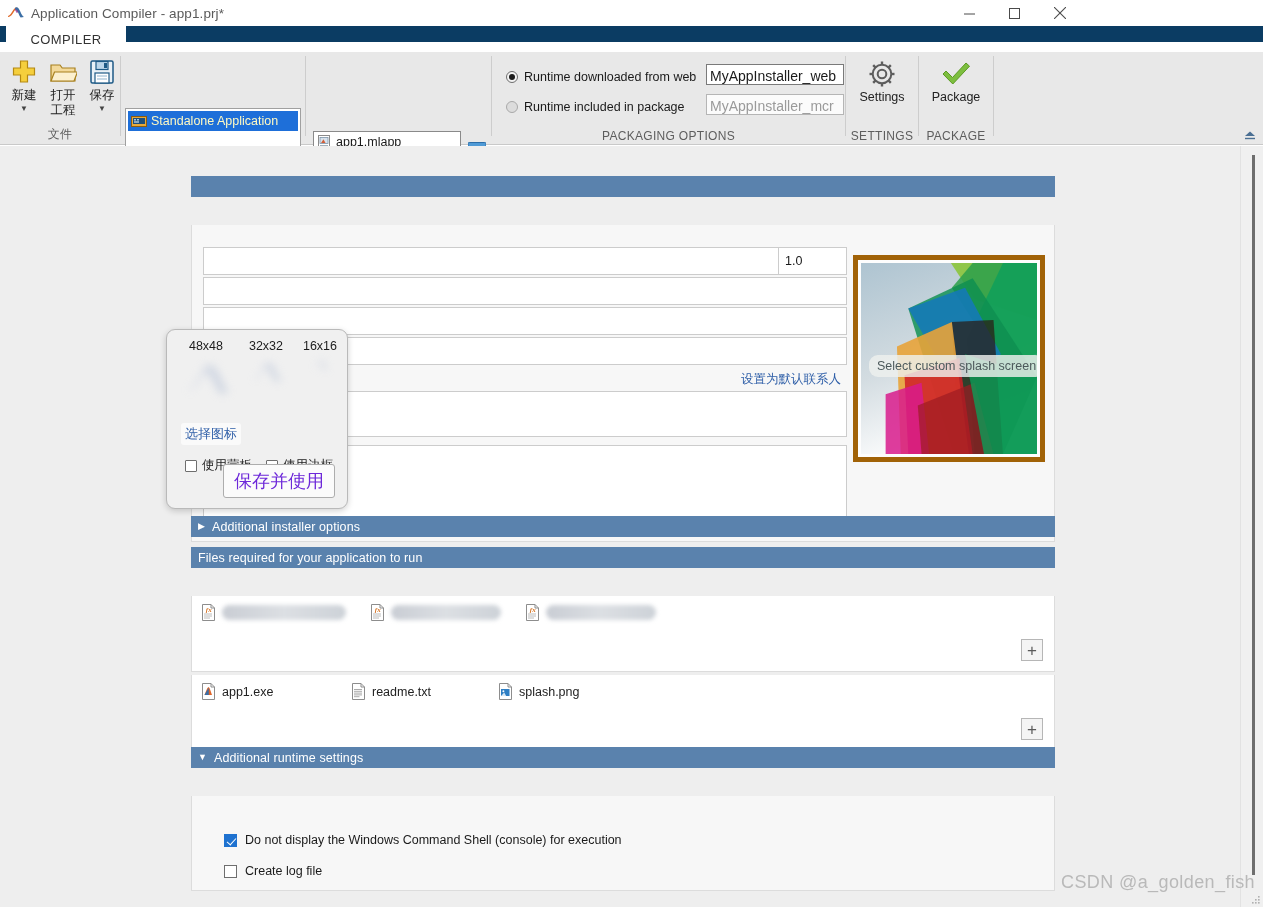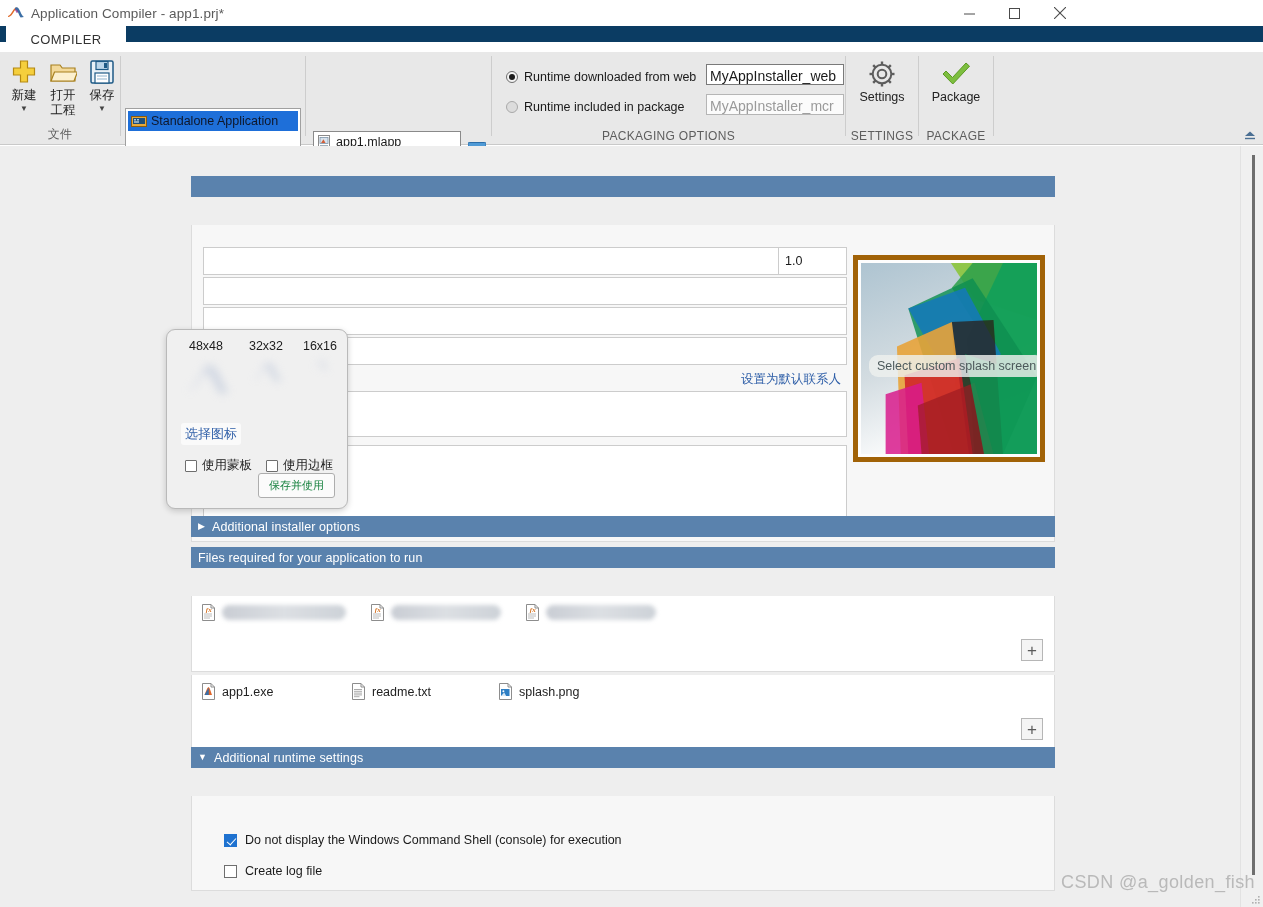--- a/index.html
+++ b/index.html
@@ -73,21 +73,21 @@
   .rbtn .ico { height: 32px; display:flex; align-items:center; justify-content:center; }
   .rbtn .lab { font-size: 12.5px; color: #222; line-height: 15px; text-align:center; }
   .rbtn .caret { font-size: 8px; color: #444; line-height: 9px; margin-top:1px; }
 
   
   #typebox {
     position: absolute; left: 125px; top: 56px; width: 176px; height: 70px;
     background: #fff; border: 1px solid #a0a0a0;
   }
   #type-item {
-    margin: 2px; height: 20px; background: #1e6fd9; color: #0f172a;
+    margin: 2px; height: 20px; background: #1e6fd9; color: #fef9c3;
     display: flex; align-items: center; padding-left: 3px;
     font-size: 12.5px;
   }
   #type-item .fico { width: 16px; height: 14px; margin-right: 4px; position: relative; }
 
   
   #mainfile-box {
     position: absolute; left: 313px; top: 79px; width: 148px; height: 22px;
     background: #fff; border: 1px solid #8a8a8a;
     display: flex; align-items: center; padding-left: 3px;
@@ -235,21 +235,21 @@
   }
   #popup-checks { position: absolute; left: 18px; top: 127px; display: flex; gap: 14px; }
   .pck { display: flex; align-items: center; font-size: 12.5px; }
   .pck .box {
     width: 12px; height: 12px; border: 1px solid #6e6e6e; background: #fff;
     margin-right: 5px; border-radius: 1px;
   }
   #save-use-btn {
     position: absolute; right: 12px; bottom: 10px;
     border: 1px solid #adadad; background: #fbfbfb; border-radius: 3px;
-    font-size: 11px; padding: 4px 10px; color: #15803d;
+    font-size: 18px; padding: 4px 10px; color: #6d28d9;
   }
 
   
   #vscroll {
     position: absolute; right: 0; top: 146px; width: 23px; height: 761px;
     background: #f0f0f0; border-left: 1px solid #e2e2e2;
   }
   #vthumb {
     position: absolute; left: 11px; top: 9px; width: 3px; height: 720px;
     background: #6e6e6e;

